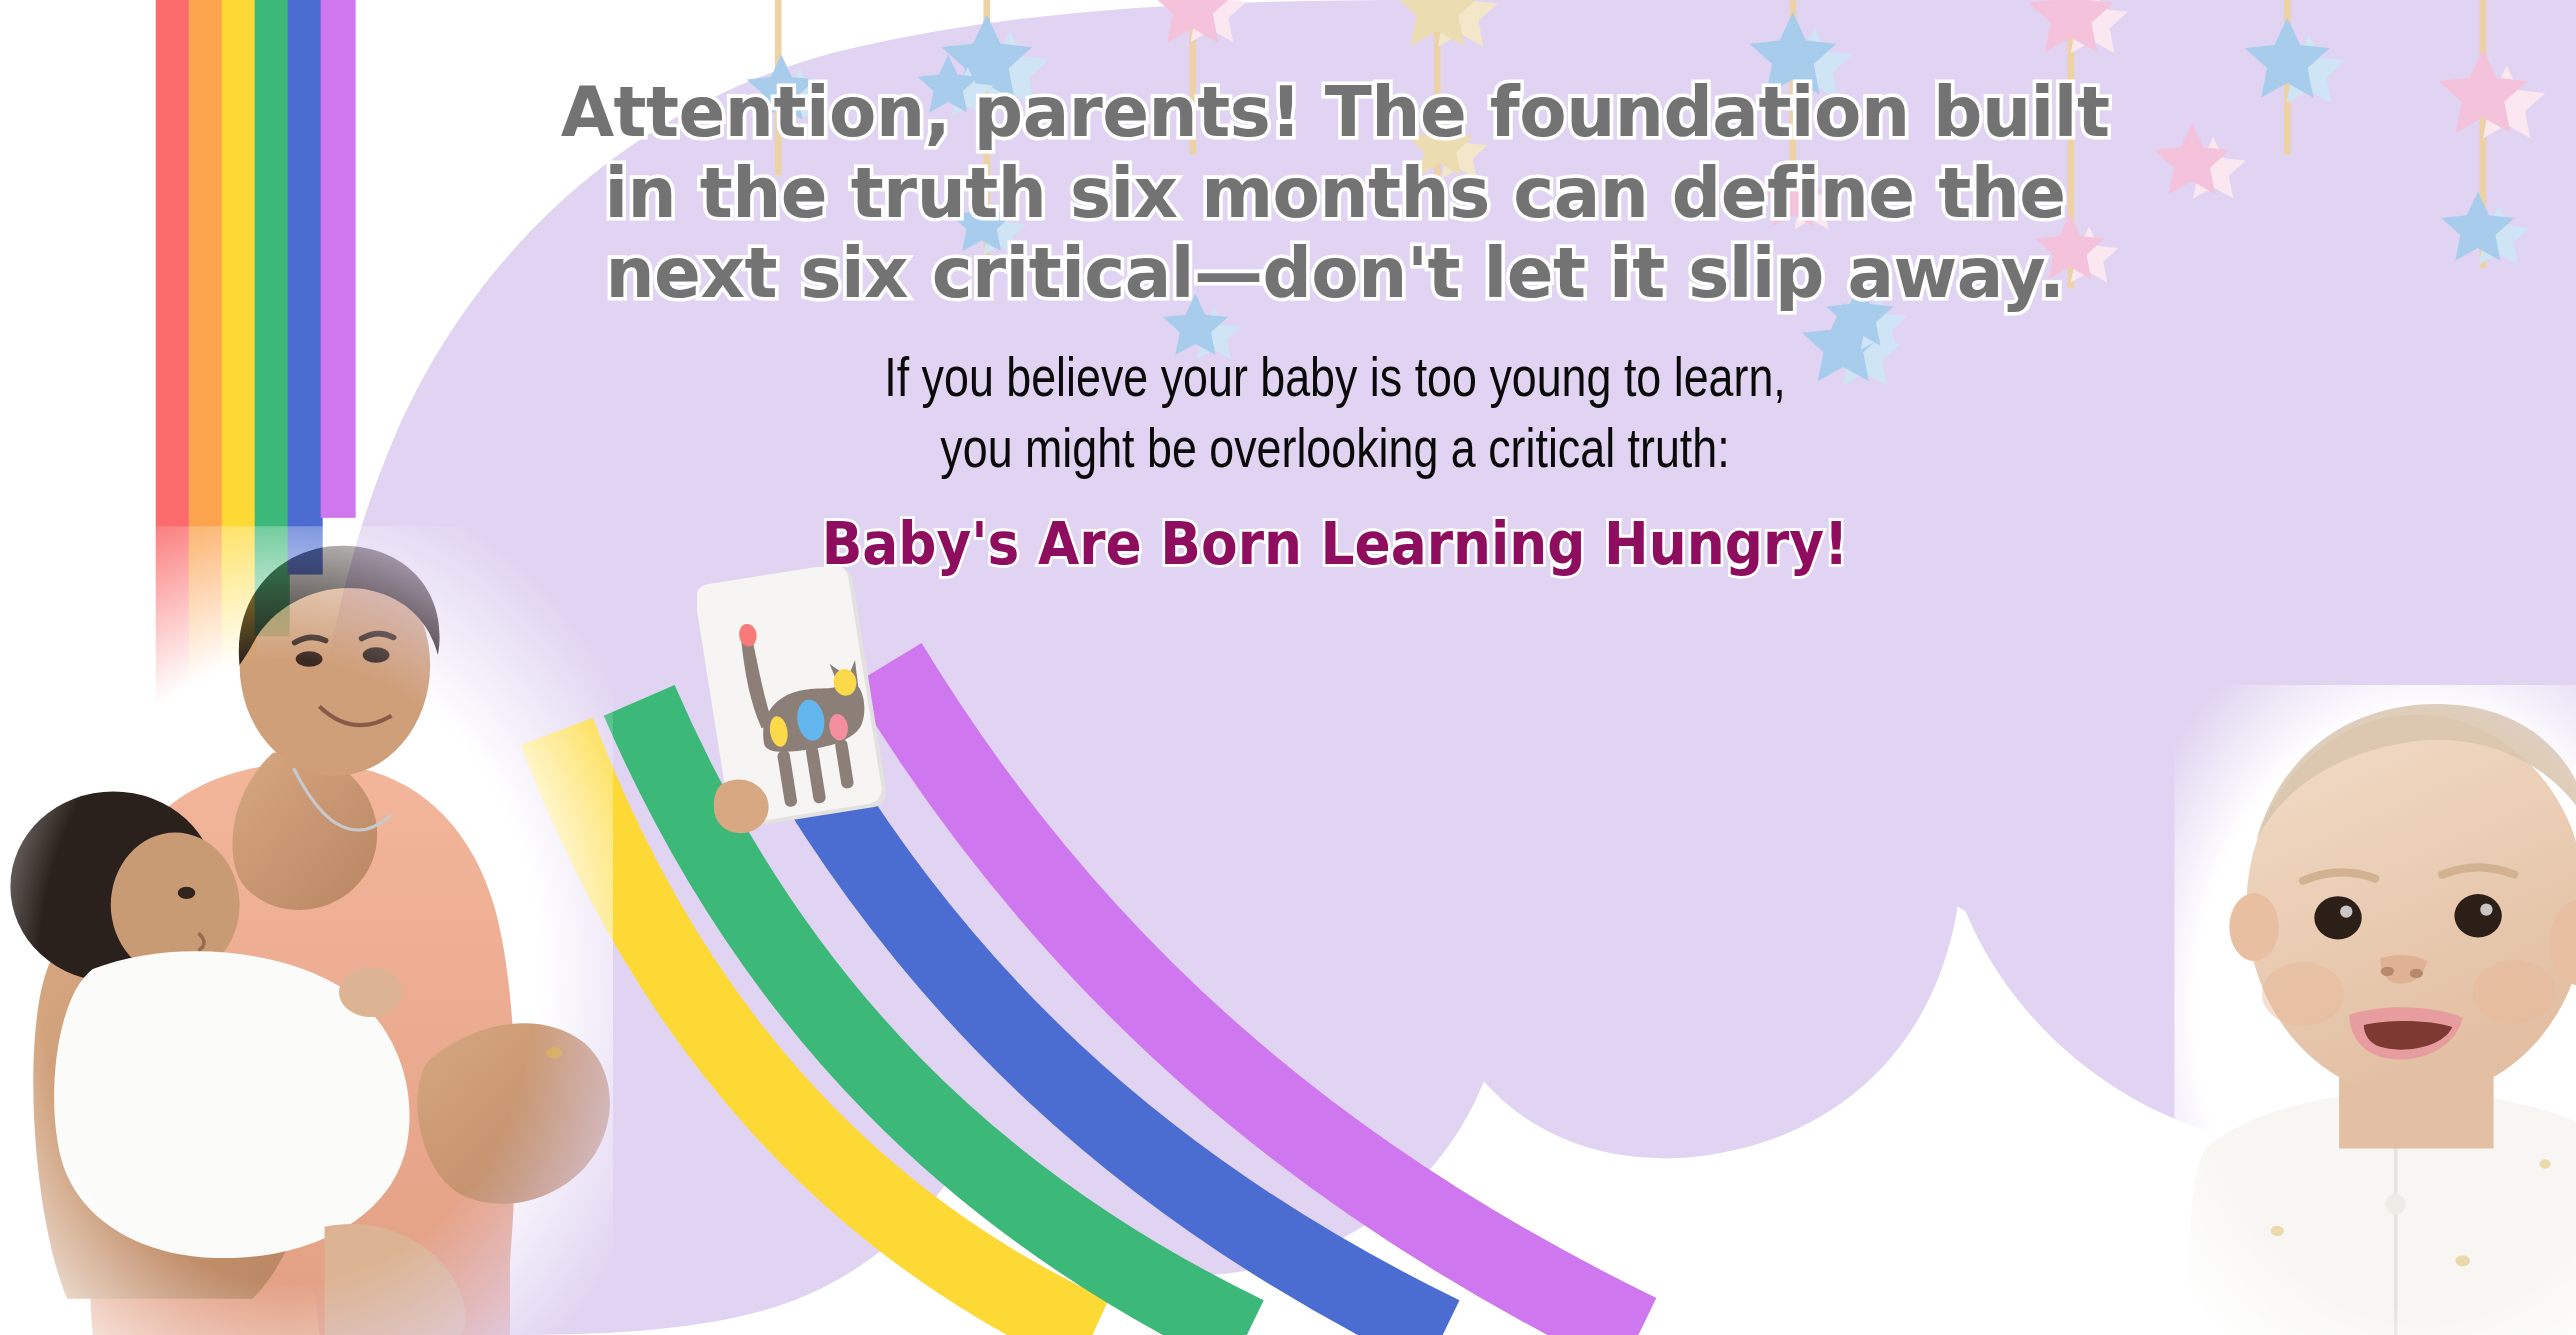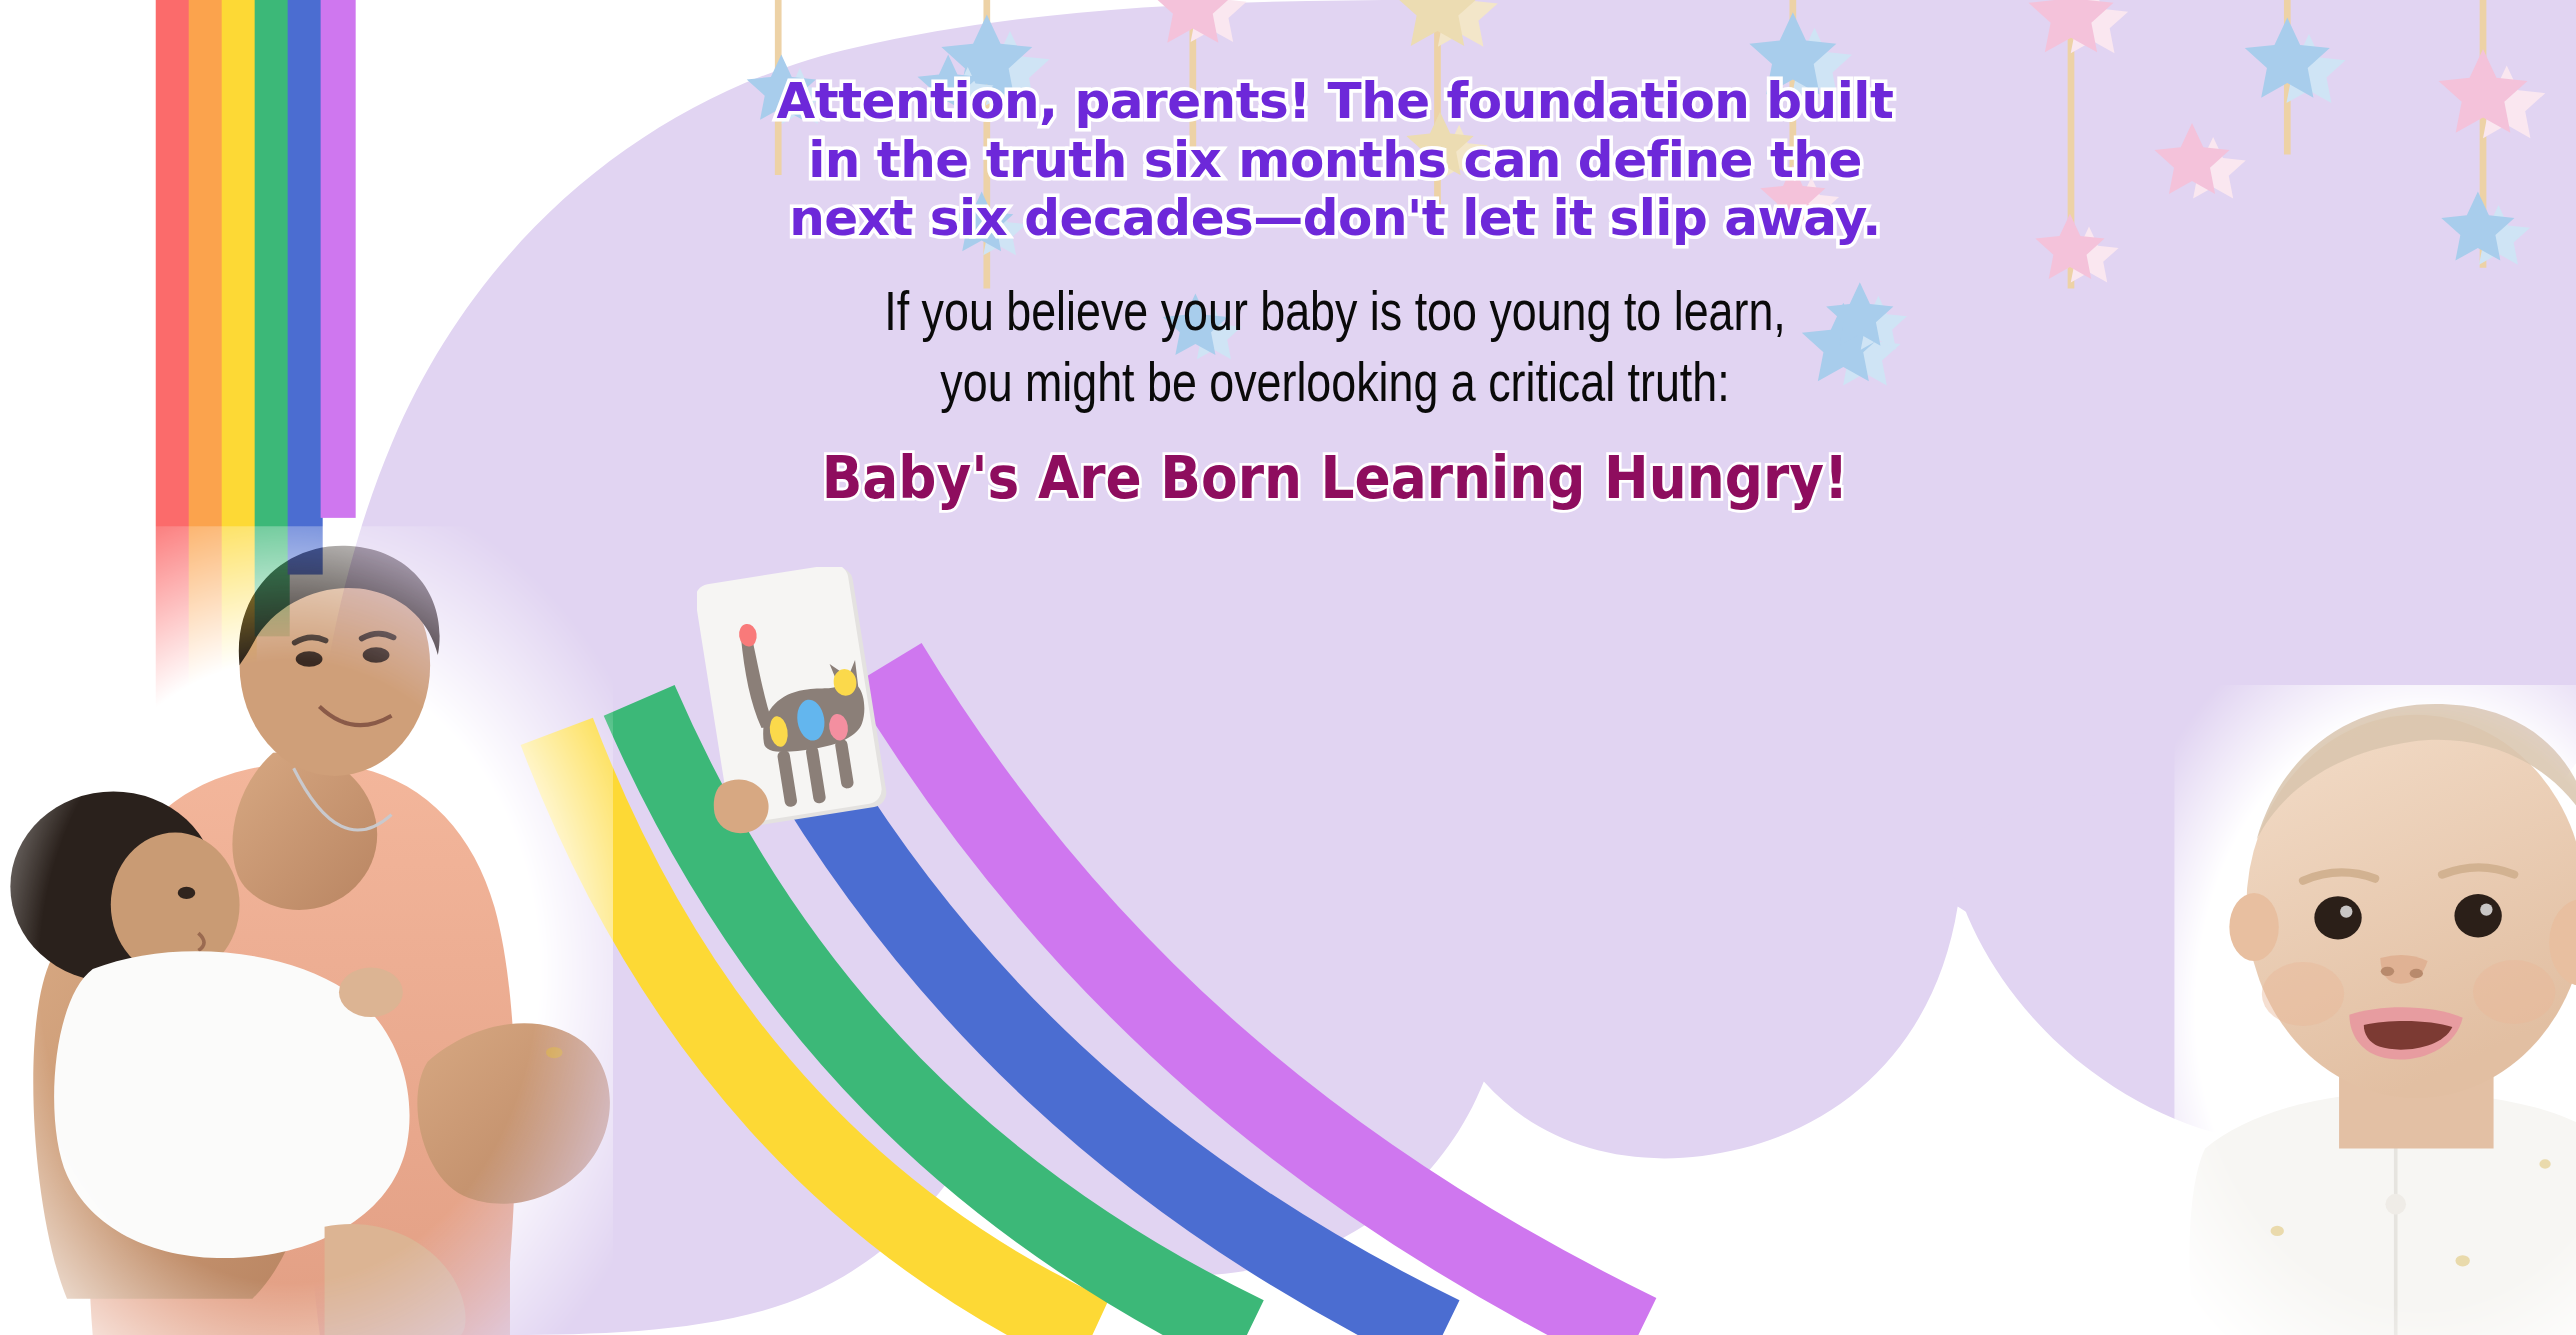--- a/index.html
+++ b/index.html
@@ -32,24 +32,24 @@
   
   #text-block {
     position:absolute; z-index:8;
     left:289px; top:72px; width:2092px;
     text-align:center;
   }
 
   .headline {
     font-family:"DejaVu Sans", sans-serif;
     font-weight:bold;
-    font-size:50px;
+    font-size:69px;
     line-height:1.17;
     letter-spacing:-0.5px;
-    color:#6d28d9;
+    color:#737373;
     -webkit-text-stroke:7.2px #ffffff;
     paint-order:stroke fill;
     text-align:center;
     white-space:nowrap;
   }
   .headline .hl-line { display:block; }
 
   .subtext {
     font-family:"Liberation Sans Narrow","Liberation Sans", sans-serif;
     font-weight:normal;
@@ -465,21 +465,21 @@
       <ellipse cx="660" cy="596" rx="80" ry="62" fill="#e9b79a" opacity="0.45"></ellipse>
     </g>
   </svg>
 </div>
 
 <div id="text-block">
 
   <div class="headline">
     <span class="hl-line">Attention, parents! The foundation built</span>
     <span class="hl-line">in the truth six months can define the</span>
-    <span class="hl-line">next six decades—don't let it slip away.</span>
+    <span class="hl-line">next six critical—don't let it slip away.</span>
   </div>
 
   <div class="subtext">
     <span class="sub-line">If you believe your baby is too young to learn,</span>
     <span class="sub-line">you might be overlooking a critical truth:</span>
   </div>
 
   <div class="cta">Baby's Are Born Learning Hungry!</div>
 
 </div>

